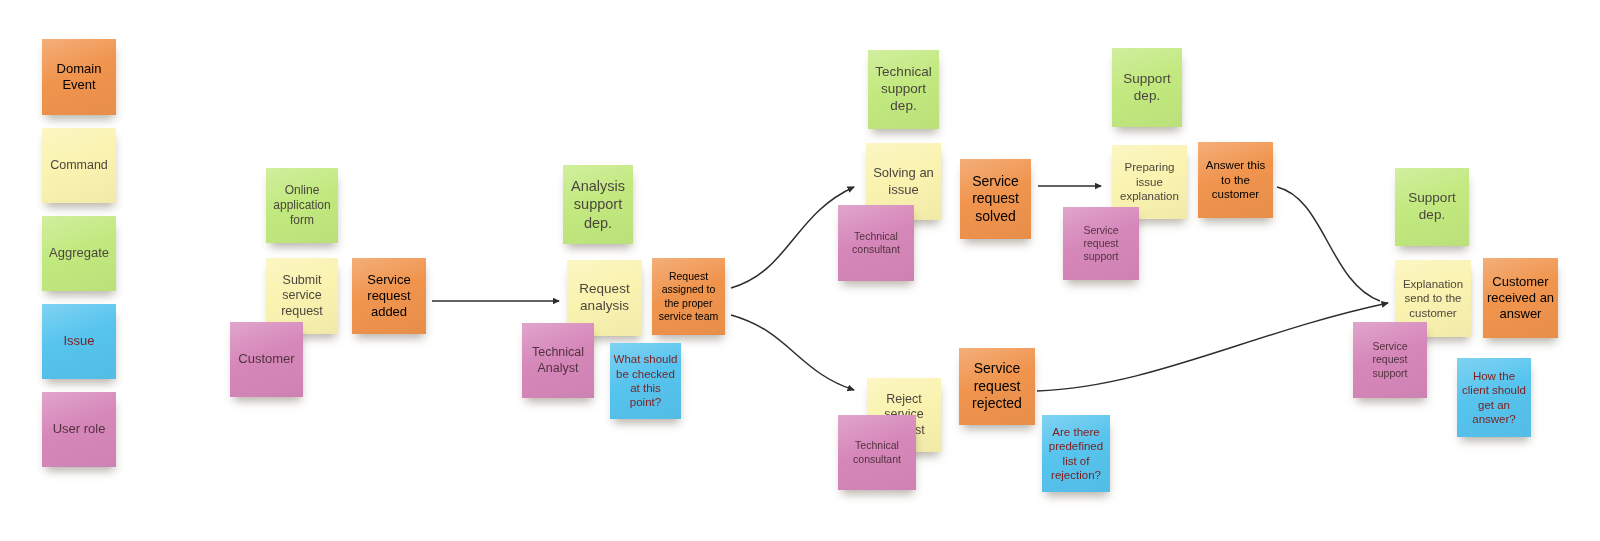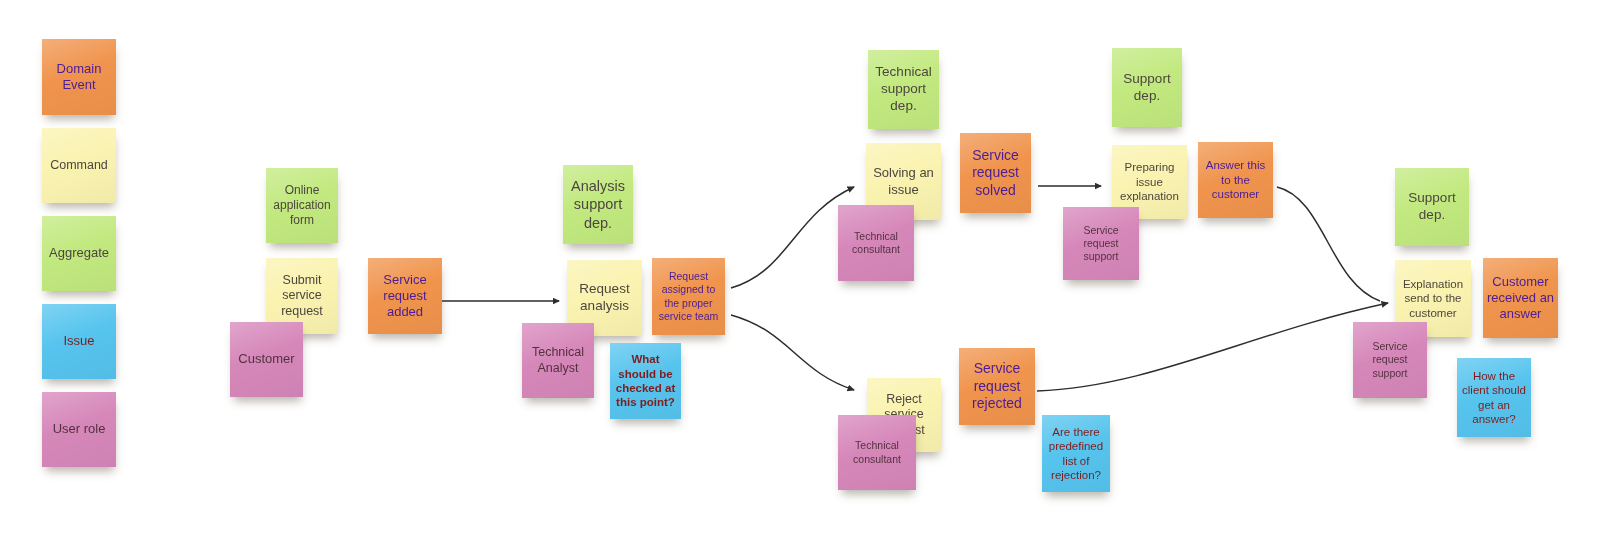--- a/index.html
+++ b/index.html
@@ -51,21 +51,21 @@
     position: absolute;
     inset: 0;
     background: linear-gradient(160deg, rgba(255,255,255,0.25) 0%, rgba(255,255,255,0) 45%, rgba(0,0,0,0.04) 100%);
     pointer-events: none;
   }
   .note-label {
     position: relative;
     display: block;
     width: 100%;
   }
-  .t-domain_event { background: var(--c-domain-event, #F0944D); color: #4c1d95; }
+  .t-domain_event { background: var(--c-domain-event, #F0944D); color: #000000; }
   .t-command     { background: var(--c-command, #FAF3B0); }
   .t-aggregate   { background: var(--c-aggregate, #C2E97F); }
   .t-issue       { background: var(--c-issue, #56C4EE); color: #7f1d1d; }
   .t-user_role   { background: var(--c-user-role, #D687BA); color: #53323F; }
 </style>
 </head>
 <body>
 
 <div class="board">
   <svg id="connectors" viewBox="0 0 1600 541">
@@ -98,48 +98,48 @@
         <span class="note-label">User role</span>
       </div>
     </div>
   <div id="notes">
       <div class="note t-aggregate" style="left: 266px; top: 168px; width: 72px; height: 75px; font-size: 12px;">
         <span class="note-label">Online application form</span>
       </div>
       <div class="note t-command" style="left: 266px; top: 258px; width: 72px; height: 76px; font-size: 12.5px;">
         <span class="note-label">Submit service request</span>
       </div>
-      <div class="note t-domain_event" style="left: 352px; top: 258px; width: 74px; height: 76px; font-size: 13px; margin-left: 16px;">
+      <div class="note t-domain_event" style="left: 352px; top: 258px; width: 74px; height: 76px; font-size: 13px;">
         <span class="note-label">Service request added</span>
       </div>
       <div class="note t-user_role" style="left: 230px; top: 322px; width: 73px; height: 75px; font-size: 13px;">
         <span class="note-label">Customer</span>
       </div>
       <div class="note t-aggregate" style="left: 563px; top: 165px; width: 70px; height: 79px; font-size: 14.5px;">
         <span class="note-label">Analysis support dep.</span>
       </div>
       <div class="note t-command" style="left: 567px; top: 260px; width: 75px; height: 76px; font-size: 13.5px;">
         <span class="note-label">Request analysis</span>
       </div>
       <div class="note t-domain_event" style="left: 652px; top: 258px; width: 73px; height: 77px; font-size: 10.5px;">
         <span class="note-label">Request assigned to the proper service team</span>
       </div>
       <div class="note t-user_role" style="left: 522px; top: 323px; width: 72px; height: 75px; font-size: 12.5px;">
         <span class="note-label">Technical Analyst</span>
       </div>
-      <div class="note t-issue" style="left: 610px; top: 343px; width: 71px; height: 76px; font-size: 11.5px; font-weight: bold;">
+      <div class="note t-issue" style="left: 610px; top: 343px; width: 71px; height: 76px; font-size: 11.5px;">
         <span class="note-label">What should be checked at this point?</span>
       </div>
       <div class="note t-aggregate" style="left: 868px; top: 50px; width: 71px; height: 79px; font-size: 13.5px;">
         <span class="note-label">Technical support dep.</span>
       </div>
       <div class="note t-command" style="left: 866px; top: 143px; width: 75px; height: 77px; font-size: 13px;">
         <span class="note-label">Solving an issue</span>
       </div>
-      <div class="note t-domain_event" style="left: 960px; top: 133px; width: 71px; height: 80px; font-size: 14px;">
+      <div class="note t-domain_event" style="left: 960px; top: 159px; width: 71px; height: 80px; font-size: 14px;">
         <span class="note-label">Service request solved</span>
       </div>
       <div class="note t-user_role" style="left: 838px; top: 205px; width: 76px; height: 76px; font-size: 10.5px;">
         <span class="note-label">Technical consultant</span>
       </div>
       <div class="note t-aggregate" style="left: 1112px; top: 48px; width: 70px; height: 79px; font-size: 13.5px;">
         <span class="note-label">Support dep.</span>
       </div>
       <div class="note t-command" style="left: 1112px; top: 145px; width: 75px; height: 74px; font-size: 11.5px;">
         <span class="note-label">Preparing issue explanation</span>

